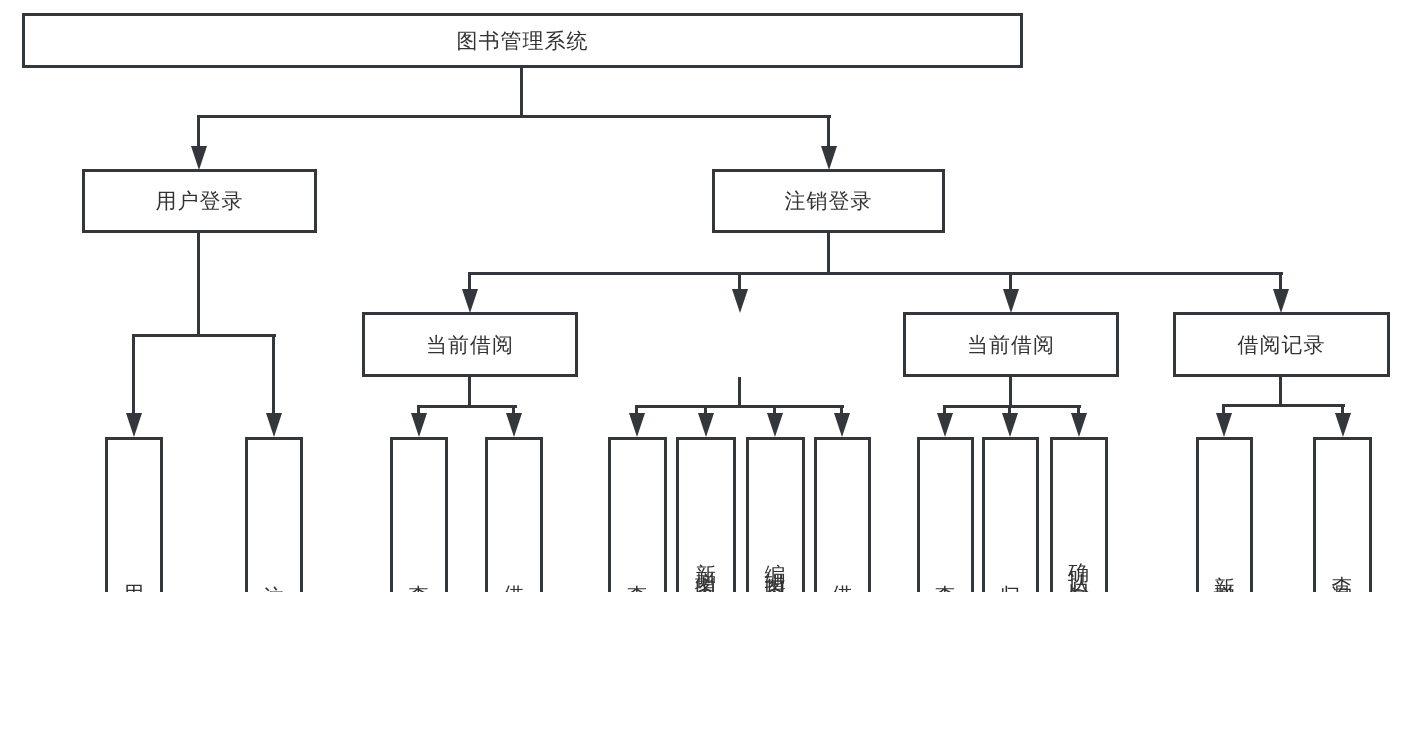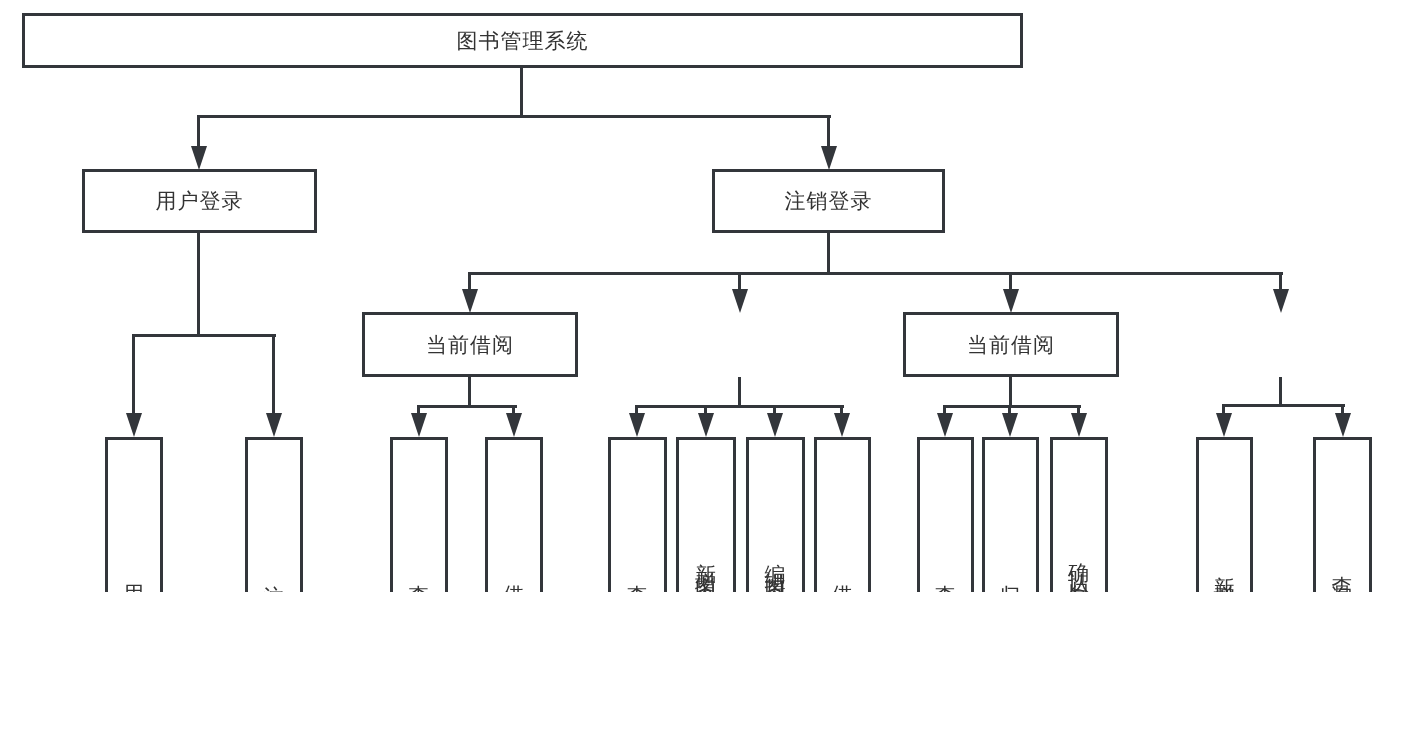--- a/index.html
+++ b/index.html
@@ -89,20 +89,21 @@
   <div class="ar" style="left:462px;top:289px"></div>
   <div class="vl" style="left:738px;top:272px;height:20px"></div>
   <div class="ar" style="left:732px;top:289px"></div>
   <div class="vl" style="left:1009px;top:272px;height:20px"></div>
   <div class="ar" style="left:1003px;top:289px"></div>
   <div class="vl" style="left:1279px;top:272px;height:20px"></div>
   <div class="ar" style="left:1273px;top:289px"></div>
 
   <div class="node h" style="left:362px;top:312px;width:216px;height:65px">当前借阅</div>
   <div class="node h" style="left:903px;top:312px;width:216px;height:65px">当前借阅</div>
+  <div class="node h" style="left:1173px;top:312px;width:217px;height:65px">借阅记录</div>
 
   <div class="vl" style="left:468px;top:377px;height:31px"></div>
   <div class="hl" style="left:417px;top:405px;width:100px"></div>
   <div class="vl" style="left:417px;top:405px;height:12px"></div>
   <div class="ar" style="left:411px;top:413px"></div>
   <div class="vl" style="left:512px;top:405px;height:12px"></div>
   <div class="ar" style="left:506px;top:413px"></div>
 
   <div class="vl" style="left:738px;top:377px;height:31px"></div>
   <div class="hl" style="left:635px;top:405px;width:209px"></div>

